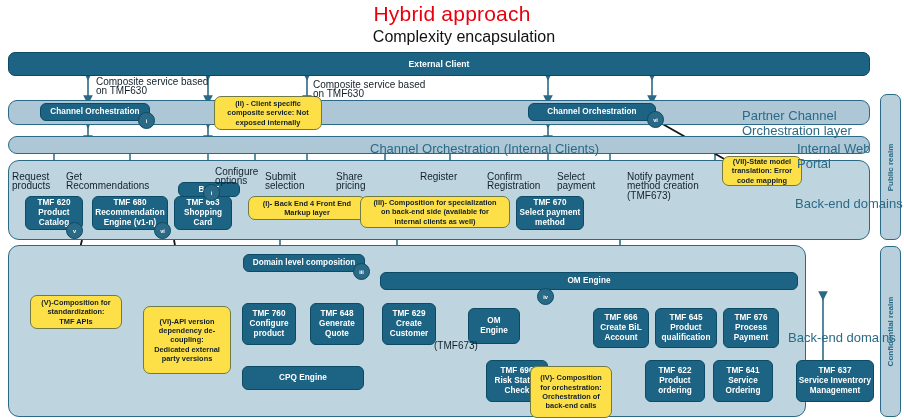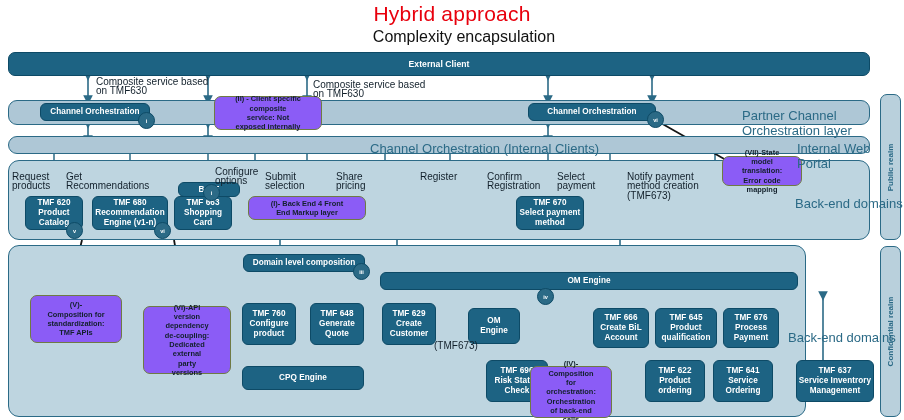--- a/index.html
+++ b/index.html
@@ -15,24 +15,24 @@
              font-size:16px;font-weight:400;padding-left:24px;}
 
   
   .band{background:#aec7d6;border:1.4px solid #2b6a86;border-radius:9px;}
   .panel{background:#bed5e0;border:1.4px solid #2b6a86;border-radius:11px;}
   .dark{background:#1d6383;border:1.4px solid #0d4a66;border-radius:6px;
         color:#ffffff;display:flex;align-items:center;justify-content:center;
         text-align:center;font-size:8.2px;line-height:10px;font-weight:600;
         letter-spacing:.05px;}
   .dark.bar{border-radius:7px;}
-  .note{background:#8b5cf6;border:1.2px solid #6f7a44;border-radius:7px;
+  .note{background:#fde047;border:1.2px solid #6f7a44;border-radius:7px;
         color:#12202b;display:flex;align-items:center;justify-content:center;
         text-align:center;font-size:7.4px;line-height:9.3px;font-weight:600;
-        padding:1px 20px;}
+        padding:1px 8px;}
   .lbl{color:#12202b;font-size:10px;line-height:9.4px;font-weight:500;}
   .blbl{color:#2b6a86;font-size:13px;font-weight:400;}
   .realm{background:#b9d0dc;border:1.4px solid #2b6a86;border-radius:7px;
          display:flex;align-items:center;justify-content:center;}
   .realm span{transform:rotate(-90deg);white-space:nowrap;color:#2b6a86;
               font-size:8px;font-weight:600;}
   .marker{position:absolute;width:15px;height:15px;border-radius:50%;
           background:#2b6a86;border:1.5px solid #0d4a66;color:#fff;
           font-size:5.6px;display:flex;align-items:center;justify-content:center;
           font-weight:700;z-index:40;}
@@ -162,20 +162,21 @@
   <div class="lbl" style="left:420px;top:172px;width:48px;">Register</div>
   <div class="lbl" style="left:487px;top:172px;width:60px;">Confirm Registration</div>
   <div class="lbl" style="left:557px;top:172px;width:50px;">Select payment</div>
   <div class="lbl" style="left:627px;top:172px;width:100px;">Notify payment method creation (TMF673)</div>
 
   <div class="dark abs" style="left:178px;top:182px;width:62px;height:15px;">B4FE</div>
   <div class="marker" style="left:203px;top:184px;">i</div>
 
   <div class="note abs" style="left:248px;top:196px;width:118px;height:24px;">(I)- Back End 4 Front End Markup layer</div>
 
+  <div class="note abs" style="left:360px;top:196px;width:150px;height:32px;">(III)- Composition for specialization on back-end side (available for internal clients as well)</div>
 
   <div class="note abs" style="left:722px;top:156px;width:80px;height:30px;">(VII)-State model translation: Error code mapping</div>
 
   <div class="dark abs" style="left:25px;top:196px;width:58px;height:34px;flex-direction:column;">
     <span>TMF 620</span>
     <span>Product Catalog</span>
   </div>
   <div class="dark abs" style="left:92px;top:196px;width:76px;height:34px;flex-direction:column;">
     <span>TMF 680</span>
     <span>Recommendation Engine (v1-n)</span>
@@ -243,21 +244,21 @@
   </div>
   <div class="dark abs" style="left:713px;top:360px;width:60px;height:42px;flex-direction:column;">
     <span>TMF 641</span>
     <span>Service Ordering</span>
   </div>
   <div class="dark abs" style="left:796px;top:360px;width:78px;height:42px;flex-direction:column;">
     <span>TMF 637</span>
     <span>Service Inventrory Management</span>
   </div>
 
-  <div class="note abs" style="left:30px;top:295px;width:92px;height:48px;">(V)-Composition for standardization: TMF APIs</div>
+  <div class="note abs" style="left:30px;top:295px;width:92px;height:34px;">(V)-Composition for standardization: TMF APIs</div>
   <div class="note abs" style="left:143px;top:306px;width:88px;height:68px;">(VI)-API version dependency de-coupling: Dedicated external party versions</div>
   <div class="note abs" style="left:530px;top:366px;width:82px;height:52px;">(IV)- Composition for orchestration: Orchestration of back-end calls</div>
 
   <div class="realm abs" style="left:880px;top:94px;width:21px;height:146px;">
     <span>Public realm</span>
   </div>
   <div class="realm abs" style="left:880px;top:246px;width:21px;height:171px;">
     <span>Confidential realm</span>
   </div>
 

